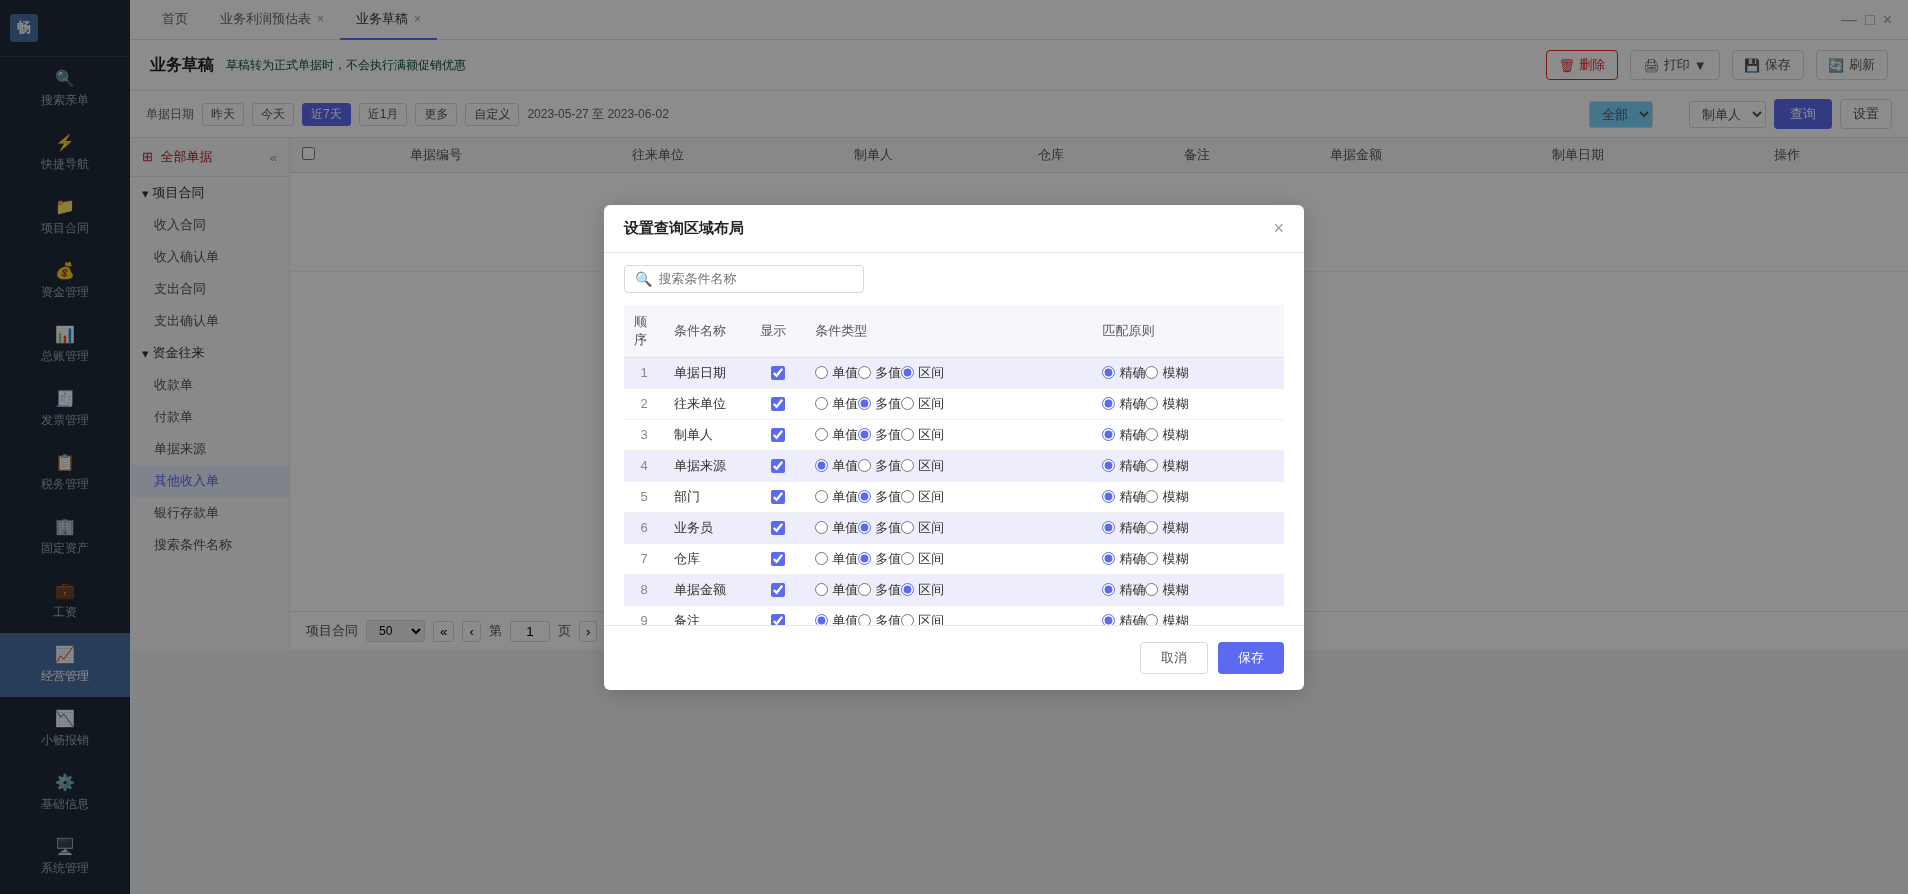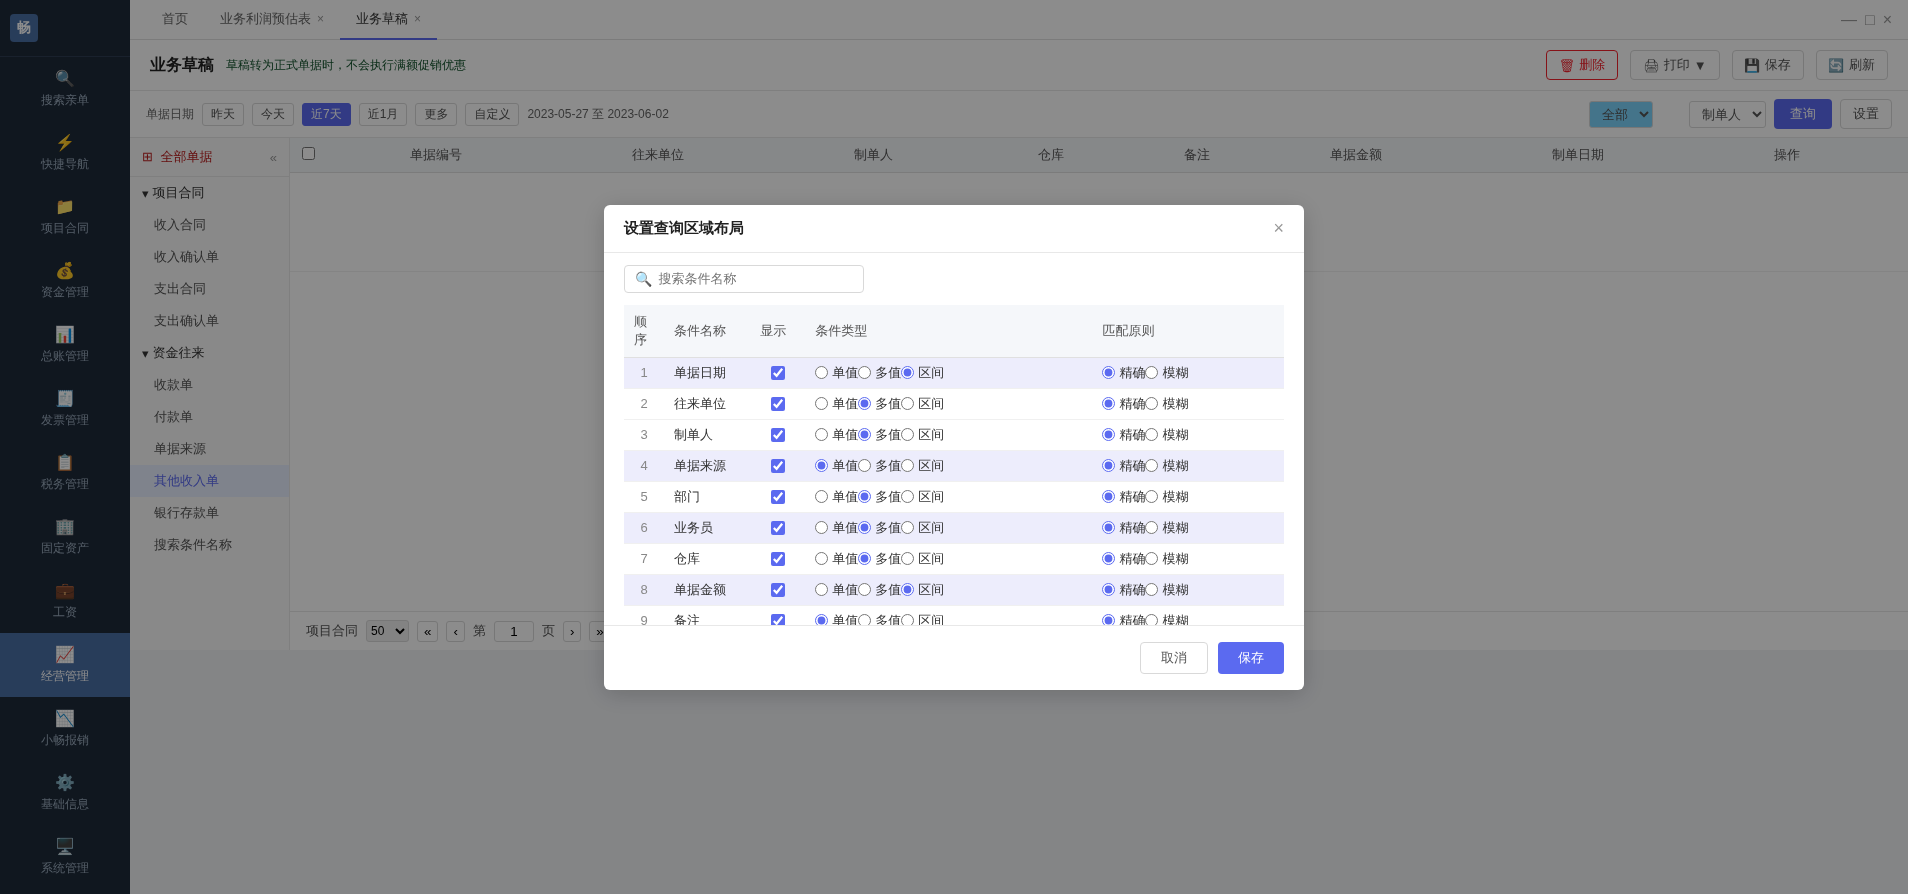--- a/index.html
+++ b/index.html
@@ -59,21 +59,21 @@
     
     .right-content { flex: 1; display: flex; flex-direction: column; overflow: hidden; }
 
     
     .data-table { width: 100%; border-collapse: collapse; font-size: 13px; }
     .data-table th { padding: 8px 12px; background: #f5f7fa; border-bottom: 1px solid #e0e0e0; color: #555; font-weight: 500; text-align: left; white-space: nowrap; }
     .data-table td { padding: 8px 12px; border-bottom: 1px solid #f0f0f0; color: #333; }
 
     
     .pagination { background: #fff; border-top: 1px solid #e8e8e8; padding: 8px 16px; display: flex; align-items: center; gap: 8px; font-size: 13px; color: #555; }
-    .pagination select { border: 1px solid #d9d9d9; border-radius: 3px; padding: 2px 0; font-size: 12px; }
+    .pagination select { border: 1px solid #d9d9d9; border-radius: 3px; padding: 2px 8px; font-size: 12px; }
 
     
     .overlay { position: fixed; top: 0; left: 0; width: 100%; height: 100%; background: rgba(0,0,0,0.45); z-index: 100; display: flex; align-items: center; justify-content: center; }
 
     
     .dialog { background: #fff; border-radius: 6px; box-shadow: 0 4px 24px rgba(0,0,0,0.18); width: 700px; max-height: 660px; display: flex; flex-direction: column; z-index: 101; }
     .dialog-header { padding: 14px 20px; border-bottom: 1px solid #e8e8e8; display: flex; align-items: center; justify-content: space-between; }
     .dialog-title { font-size: 15px; font-weight: 600; color: #222; }
     .dialog-close { color: #999; cursor: pointer; font-size: 18px; line-height: 1; }
 

